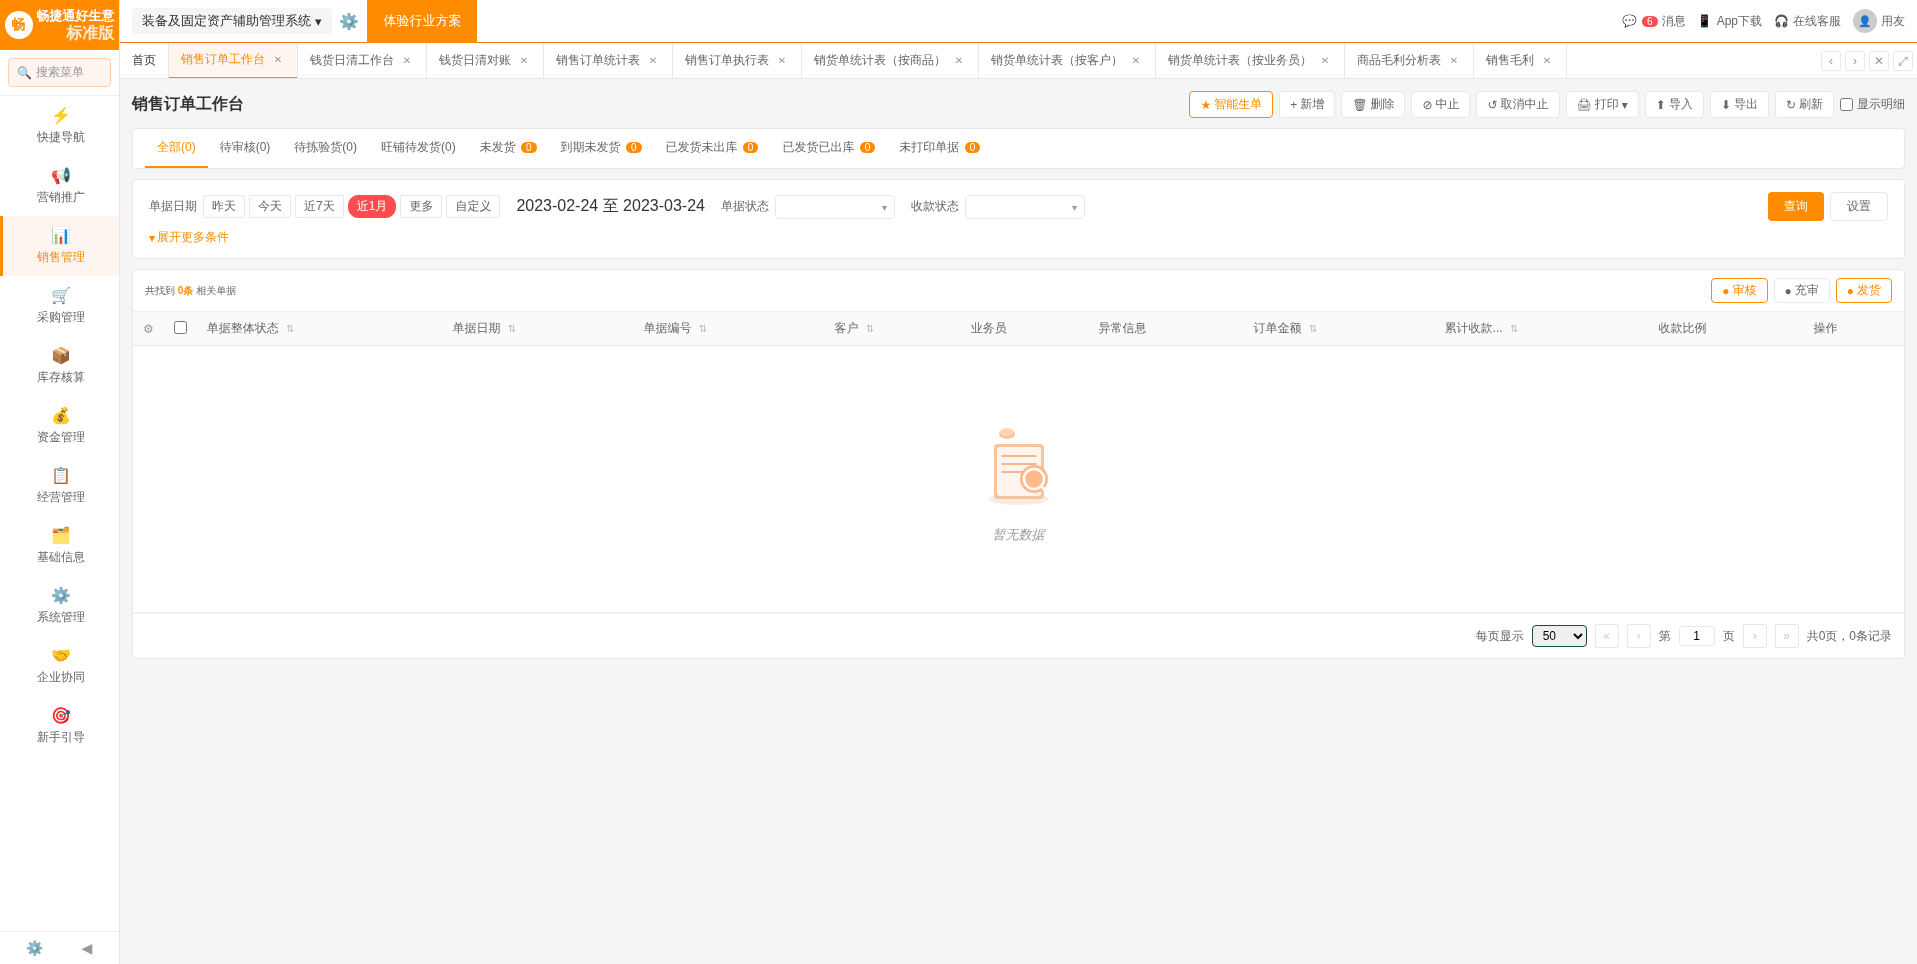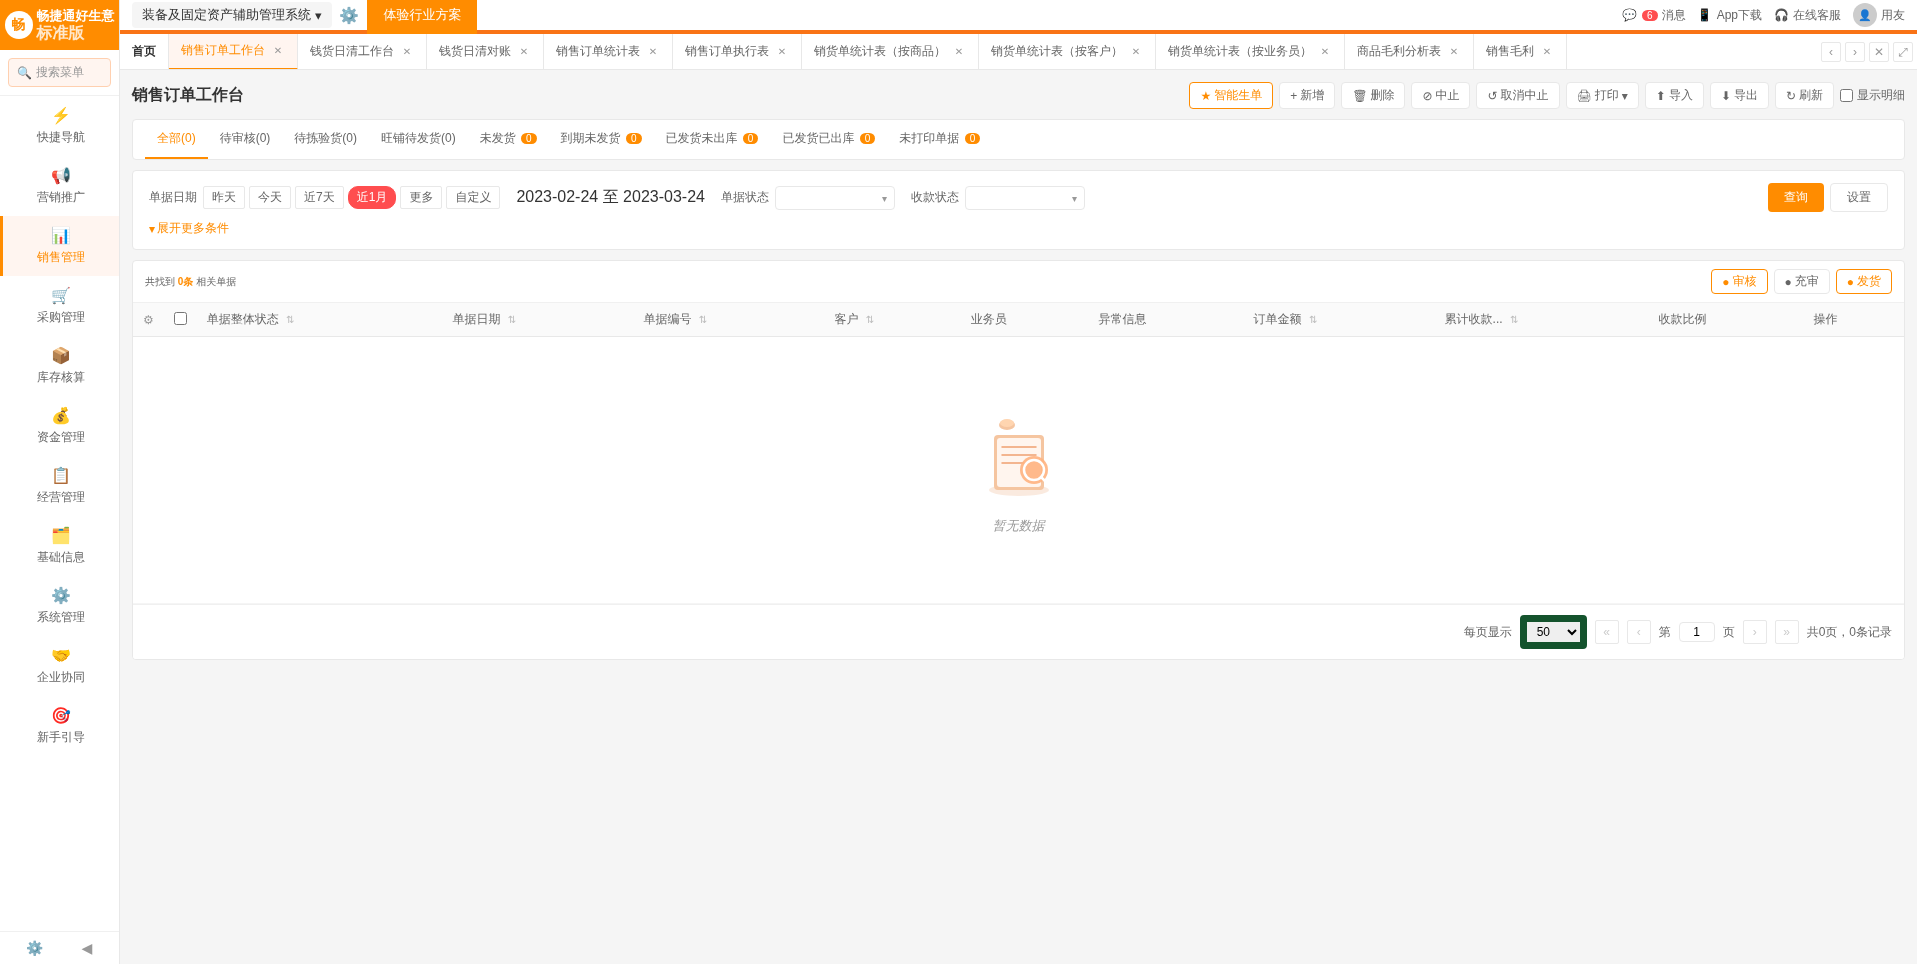--- a/index.html
+++ b/index.html
@@ -2,49 +2,49 @@
 <html><head>
   <meta charset="utf-8">
   <style>
     * { margin: 0; padding: 0; box-sizing: border-box; }
     body { font-family: 'Microsoft YaHei', sans-serif; font-size: 12px; color: #333; background: #f5f5f5; display: flex; height: 964px; overflow: hidden; }
 
     
     .sidebar { width: 120px; background: #fff; display: flex; flex-direction: column; border-right: 1px solid #e8e8e8; flex-shrink: 0; }
     .sidebar-logo { height: 50px; background: #ff8c00; display: flex; align-items: center; justify-content: center; color: #fff; font-size: 13px; font-weight: bold; gap: 4px; }
     .sidebar-logo-icon { width: 28px; height: 28px; background: #fff; border-radius: 50%; display: flex; align-items: center; justify-content: center; color: #ff8c00; font-size: 14px; font-weight: bold; }
-    .sidebar-logo-text { display: flex; flex-direction: column; line-height: 1.2; }
+    .sidebar-logo-text { display: flex; flex-direction: column; line-height: 1.2; align-items: flex-end; }
     .sidebar-logo-sub { font-size: 16px; color: rgba(255,255,255,0.8); }
     .sidebar-search { padding: 8px; border-bottom: 1px solid #f0f0f0; }
     .sidebar-search-btn { width: 100%; background: #fff5f0; border: 1px solid #ffd0b0; border-radius: 4px; padding: 5px 8px; color: #999; font-size: 12px; cursor: pointer; display: flex; align-items: center; gap: 4px; }
     .sidebar-nav { flex: 1; overflow-y: auto; }
     .sidebar-item { display: flex; flex-direction: column; align-items: center; justify-content: center; padding: 10px 4px; cursor: pointer; border-left: 3px solid transparent; color: #666; font-size: 12px; gap: 4px; }
     .sidebar-item.active { background: #fff5f0; color: #ff8c00; border-left: 3px solid #ff8c00; }
     .sidebar-item-icon { font-size: 16px; }
     .sidebar-bottom { padding: 8px; display: flex; justify-content: space-around; border-top: 1px solid #f0f0f0; }
     .sidebar-bottom-btn { color: #999; cursor: pointer; font-size: 14px; }
 
     
     .main { flex: 1; display: flex; flex-direction: column; overflow: hidden; }
 
     
-    .topbar { height: 34px; background: #fff; border-bottom: 4px solid #f97316; display: flex; align-items: center; padding: 0 12px; gap: 8px; flex-shrink: 0; }
+    .topbar { height: 43px; background: #fff; border-bottom: 1px solid #f97316; display: flex; align-items: center; padding: 0 12px; gap: 8px; flex-shrink: 0; }
     .topbar-system-dropdown { display: flex; align-items: center; gap: 4px; font-size: 13px; color: #333; cursor: pointer; background: #f5f5f5; padding: 4px 10px; border-radius: 4px; }
     .topbar-actions { display: flex; align-items: center; gap: 12px; margin-left: auto; }
     .topbar-btn { background: #ff8c00; color: #fff; border: none; padding: 19px 16px; border-radius: 4px; cursor: pointer; font-size: 13px; }
     .topbar-icon-btn { display: flex; align-items: center; gap: 4px; color: #666; cursor: pointer; font-size: 12px; }
     .topbar-badge { background: #ff4d4f; color: #fff; border-radius: 10px; padding: 0 5px; font-size: 10px; min-width: 16px; text-align: center; }
     .topbar-user { display: flex; align-items: center; gap: 4px; color: #666; cursor: pointer; }
     .topbar-avatar { width: 24px; height: 24px; background: #ccc; border-radius: 50%; display: flex; align-items: center; justify-content: center; color: #fff; font-size: 11px; }
 
     
     .tabbar { height: 36px; background: #fff; border-bottom: 1px solid #e8e8e8; display: flex; align-items: center; overflow: hidden; flex-shrink: 0; }
     .tab-item { height: 36px; display: flex; align-items: center; padding: 0 12px; font-size: 12px; color: #666; cursor: pointer; border-right: 1px solid #e8e8e8; white-space: nowrap; gap: 6px; flex-shrink: 0; }
     .tab-item.active { color: #ff8c00; background: #fff5f0; border-bottom: 2px solid #ff8c00; }
-    .tab-item.home { color: #333; font-weight: bold; }
+    .tab-item.home { color: #333; font-weight: normal; }
     .tab-close { color: #999; font-size: 10px; width: 14px; height: 14px; display: flex; align-items: center; justify-content: center; border-radius: 50%; }
     .tab-nav { display: flex; align-items: center; margin-left: auto; padding: 0 4px; gap: 4px; }
     .tab-nav-btn { width: 20px; height: 20px; display: flex; align-items: center; justify-content: center; cursor: pointer; color: #999; border: 1px solid #e8e8e8; border-radius: 2px; }
 
     
     .content { flex: 1; overflow: auto; background: #f5f5f5; padding: 12px; }
     .page-header { display: flex; align-items: center; justify-content: space-between; margin-bottom: 10px; }
     .page-title { font-size: 16px; font-weight: bold; color: #333; }
     .page-actions { display: flex; align-items: center; gap: 6px; }
     .action-btn { display: flex; align-items: center; gap: 3px; padding: 4px 10px; border: 1px solid #e8e8e8; border-radius: 4px; background: #fff; cursor: pointer; font-size: 12px; color: #666; }
@@ -94,21 +94,21 @@
     .th-settings { width: 30px; }
     .col-settings { color: #999; cursor: pointer; }
     
     
     .empty-state { display: flex; flex-direction: column; align-items: center; justify-content: center; padding: 60px 0; color: #999; }
     .empty-icon { width: 100px; height: 100px; margin-bottom: 12px; }
     .empty-text { font-size: 13px; color: #999; font-style: italic; }
 
     
     .pagination { display: flex; align-items: center; justify-content: flex-end; padding: 10px 12px; gap: 8px; font-size: 12px; color: #666; background: #fff; border-top: 1px solid #f0f0f0; }
-    .page-size-select { border: 7px solid #14532d; border-radius: 4px; padding: 2px 6px; font-size: 12px; }
+    .page-size-select { border: 1px solid #14532d; border-radius: 4px; padding: 2px 6px; font-size: 12px; }
     .page-btn { width: 24px; height: 24px; display: flex; align-items: center; justify-content: center; border: 1px solid #e8e8e8; border-radius: 2px; cursor: pointer; background: #fff; }
     .page-btn.disabled { color: #ccc; cursor: default; }
     .page-input { width: 36px; border: 1px solid #e8e8e8; border-radius: 4px; padding: 2px 4px; text-align: center; font-size: 12px; }
   </style>
 </head>
 <body>
 
 <div class="sidebar">
   <div class="sidebar-logo">
     <div class="sidebar-logo-icon">畅</div>

